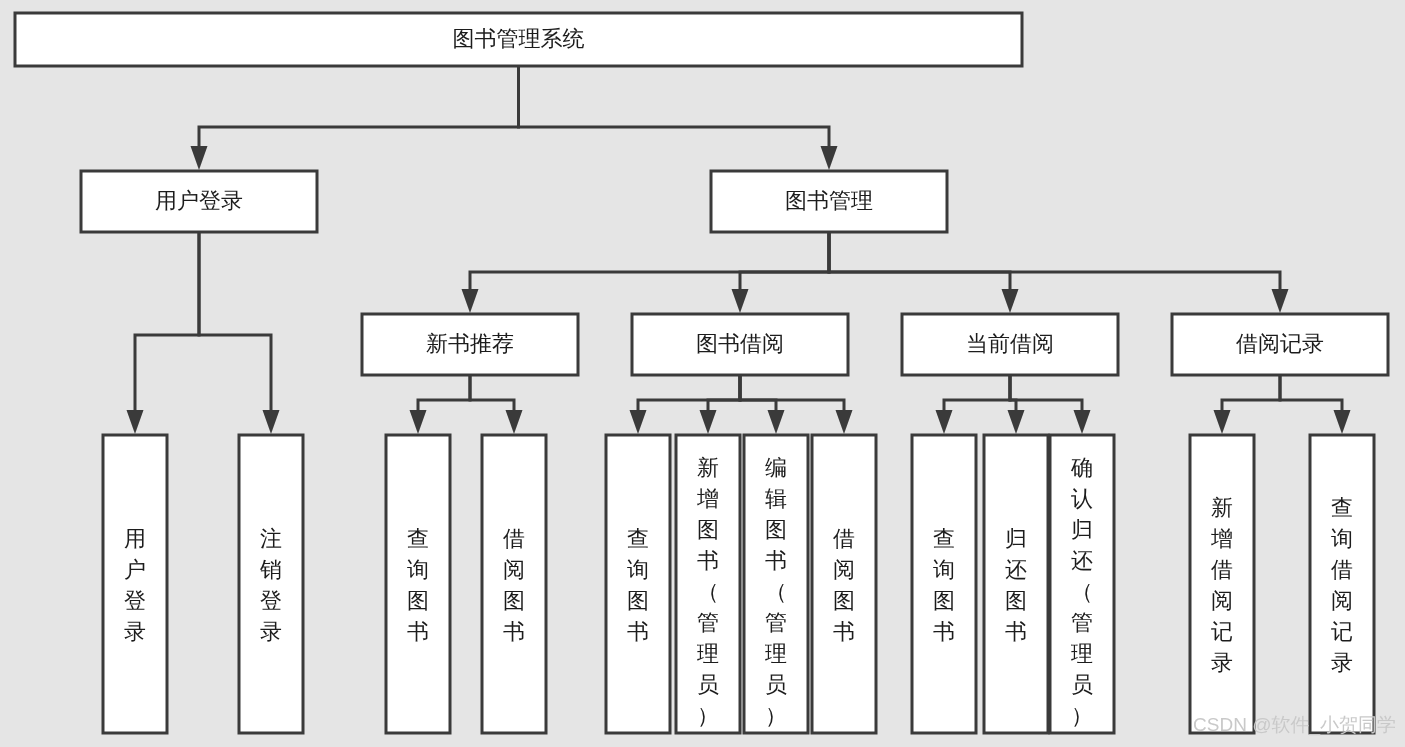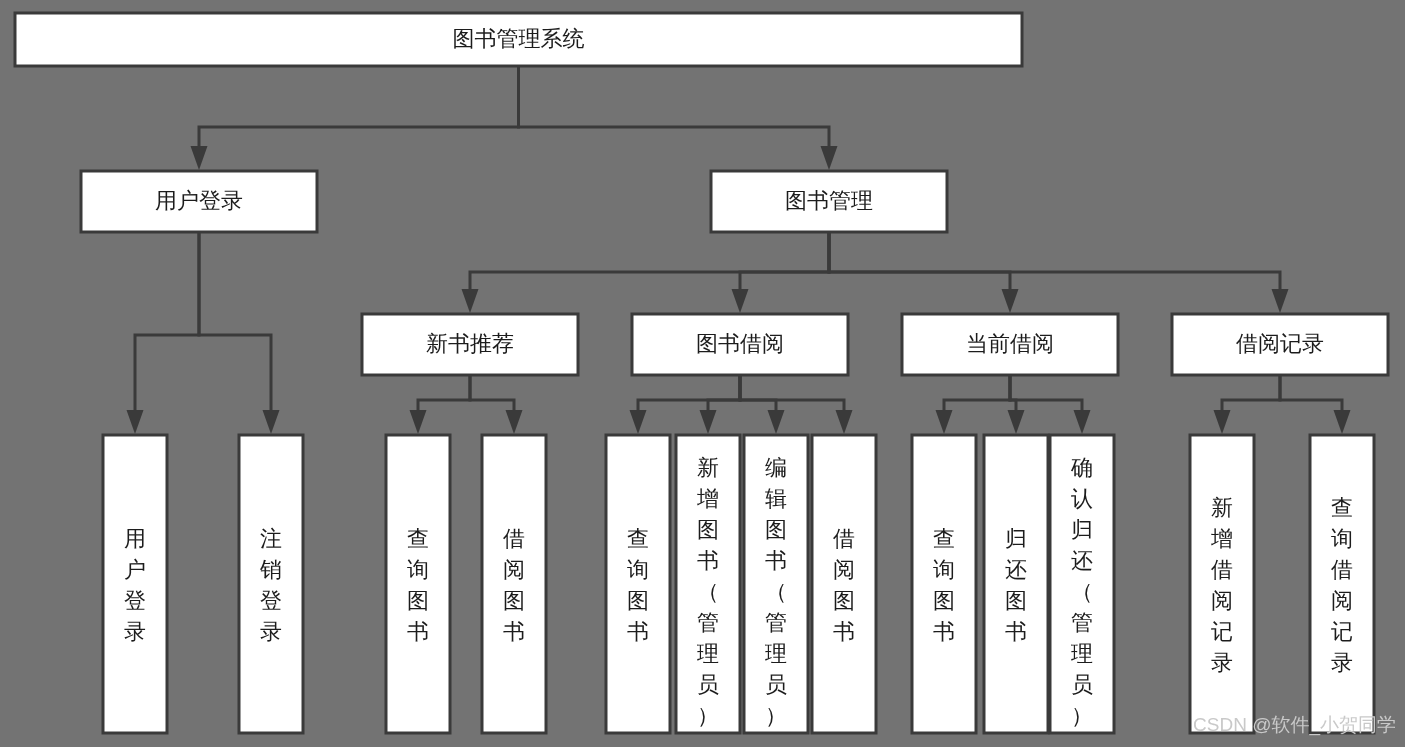--- a/index.html
+++ b/index.html
@@ -8,21 +8,21 @@
     padding: 0;
     background: #ffffff;
   }
   body {
     font-family: "Liberation Sans", "DejaVu Sans", sans-serif;
   }
   #diagram-root {
     position: relative;
     width: 1405px;
     height: 747px;
-    background: #737373;
+    background: #e5e5e5;
     overflow: hidden;
   }
   svg.diagram-canvas {
     position: absolute;
     left: 0;
     top: 0;
     width: 1405px;
     height: 747px;
     display: block;
   }

